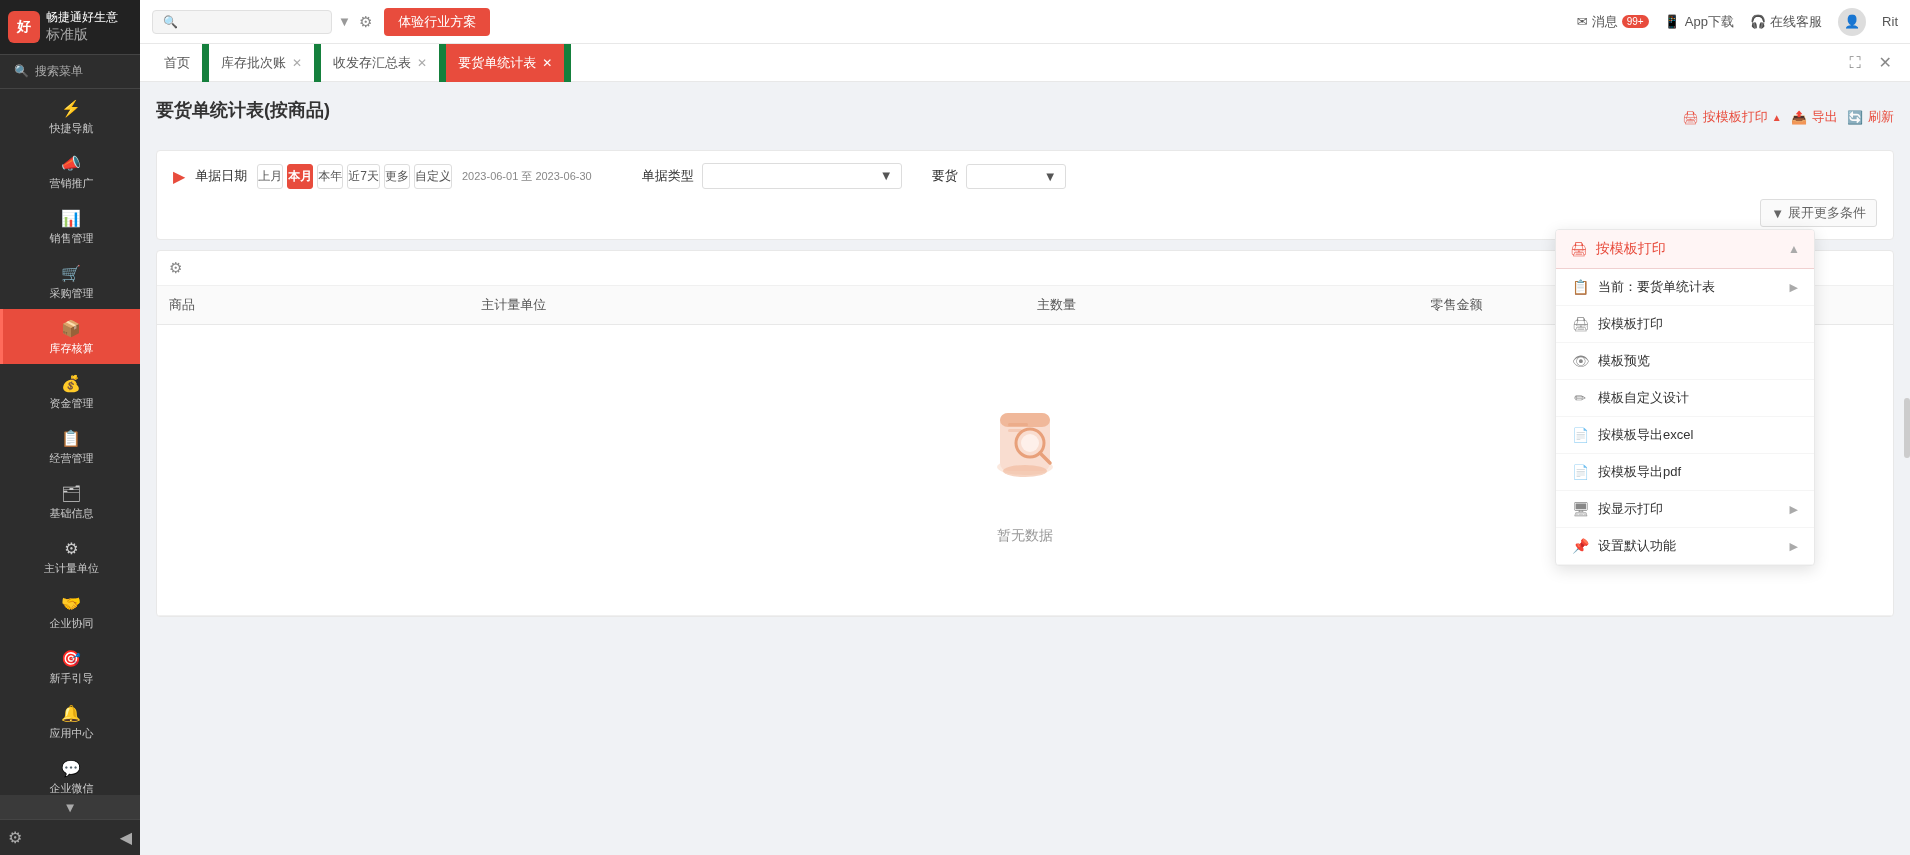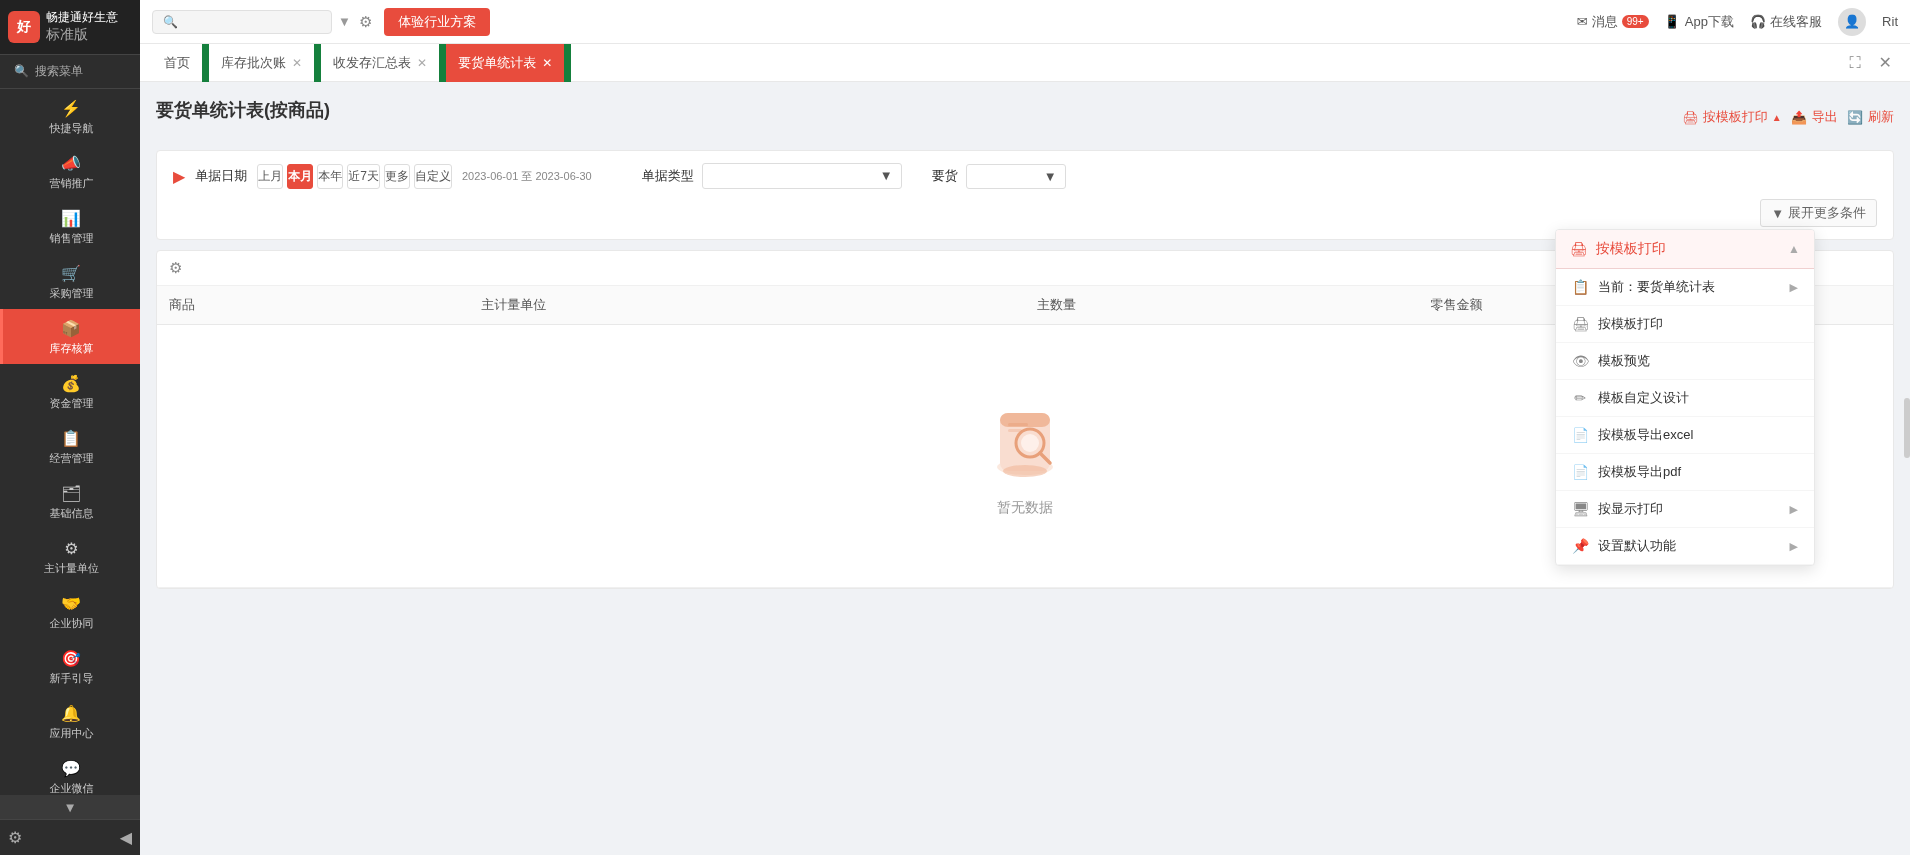--- a/index.html
+++ b/index.html
@@ -211,21 +211,21 @@
     }
     td {
       padding: 10px 12px; border-bottom: 1px solid #f0f0f0;
       color: #333; font-size: 13px;
     }
 
     
     .empty-state {
       display: flex; flex-direction: column; align-items: center;
       justify-content: center; padding: 60px 20px;
-      color: #999; font-size: 14px;
+      color: #999; font-size: 14px; gap: 28px;
     }
     .empty-icon {
       width: 90px; height: 90px;
       margin-bottom: 14px;
       position: relative;
     }
     .btn-query {
       background: #e84c3d; color: #fff;
       padding: 6px 20px; border-radius: 3px;
       border: none; cursor: pointer; font-size: 13px;

